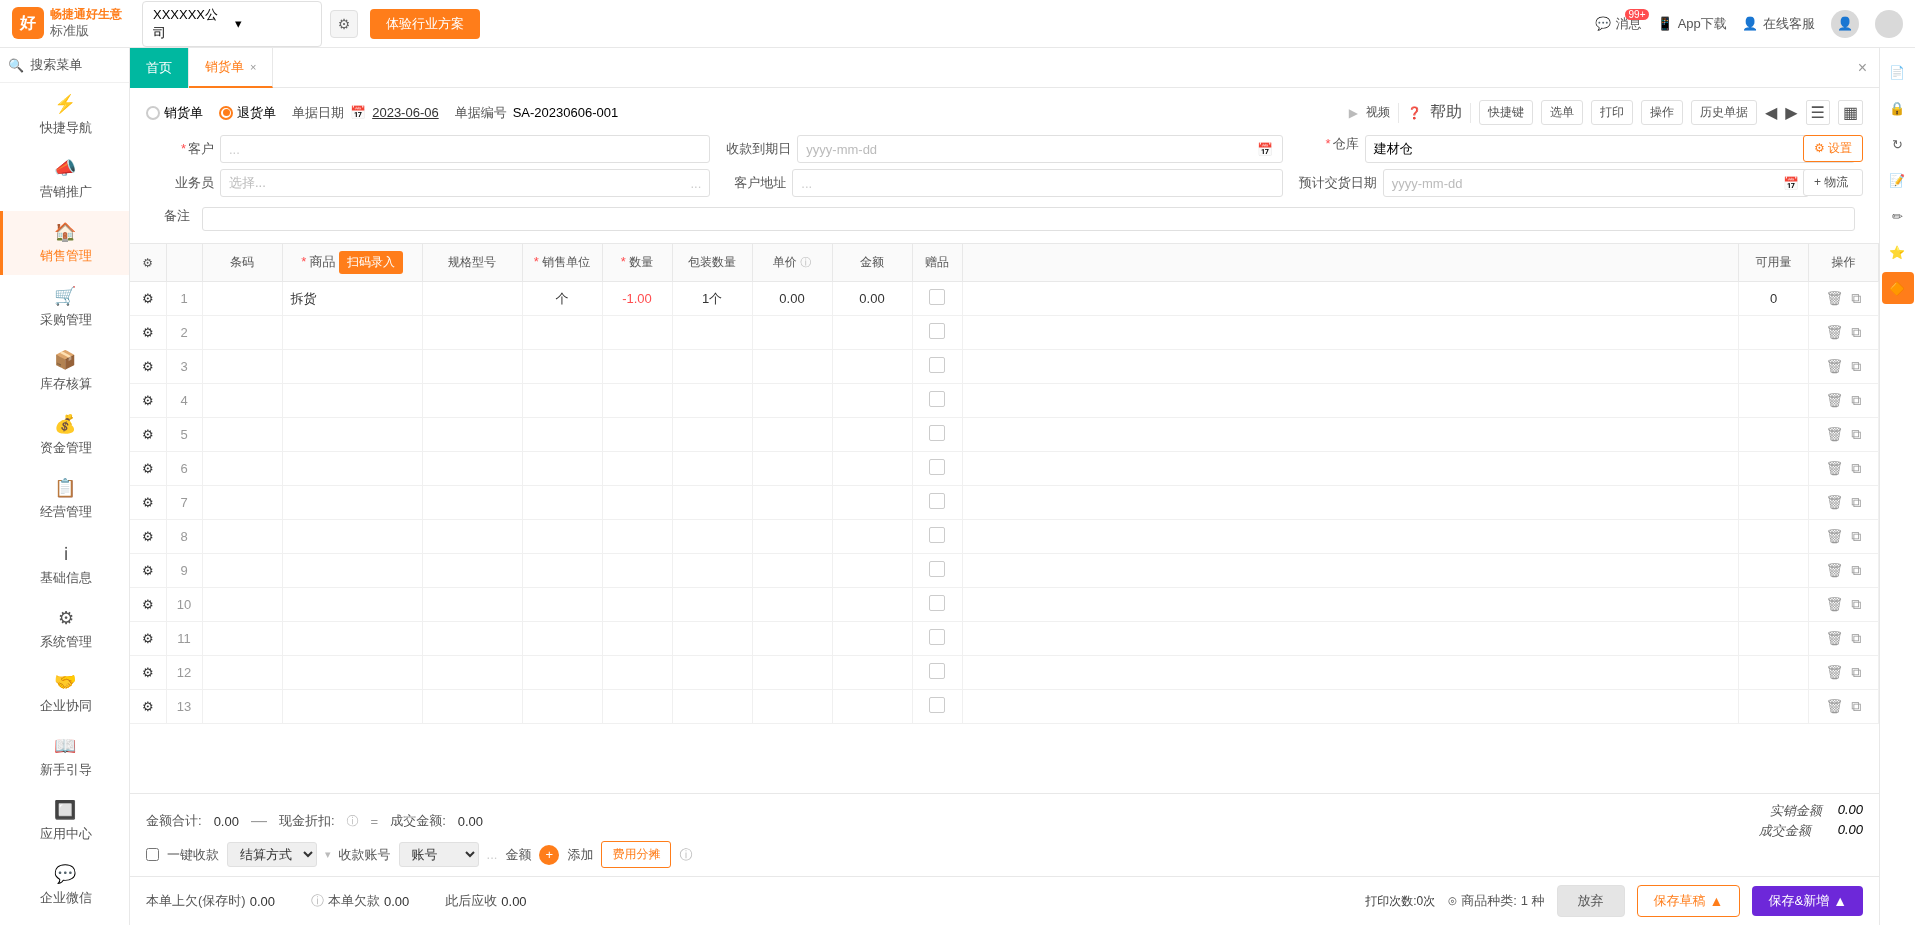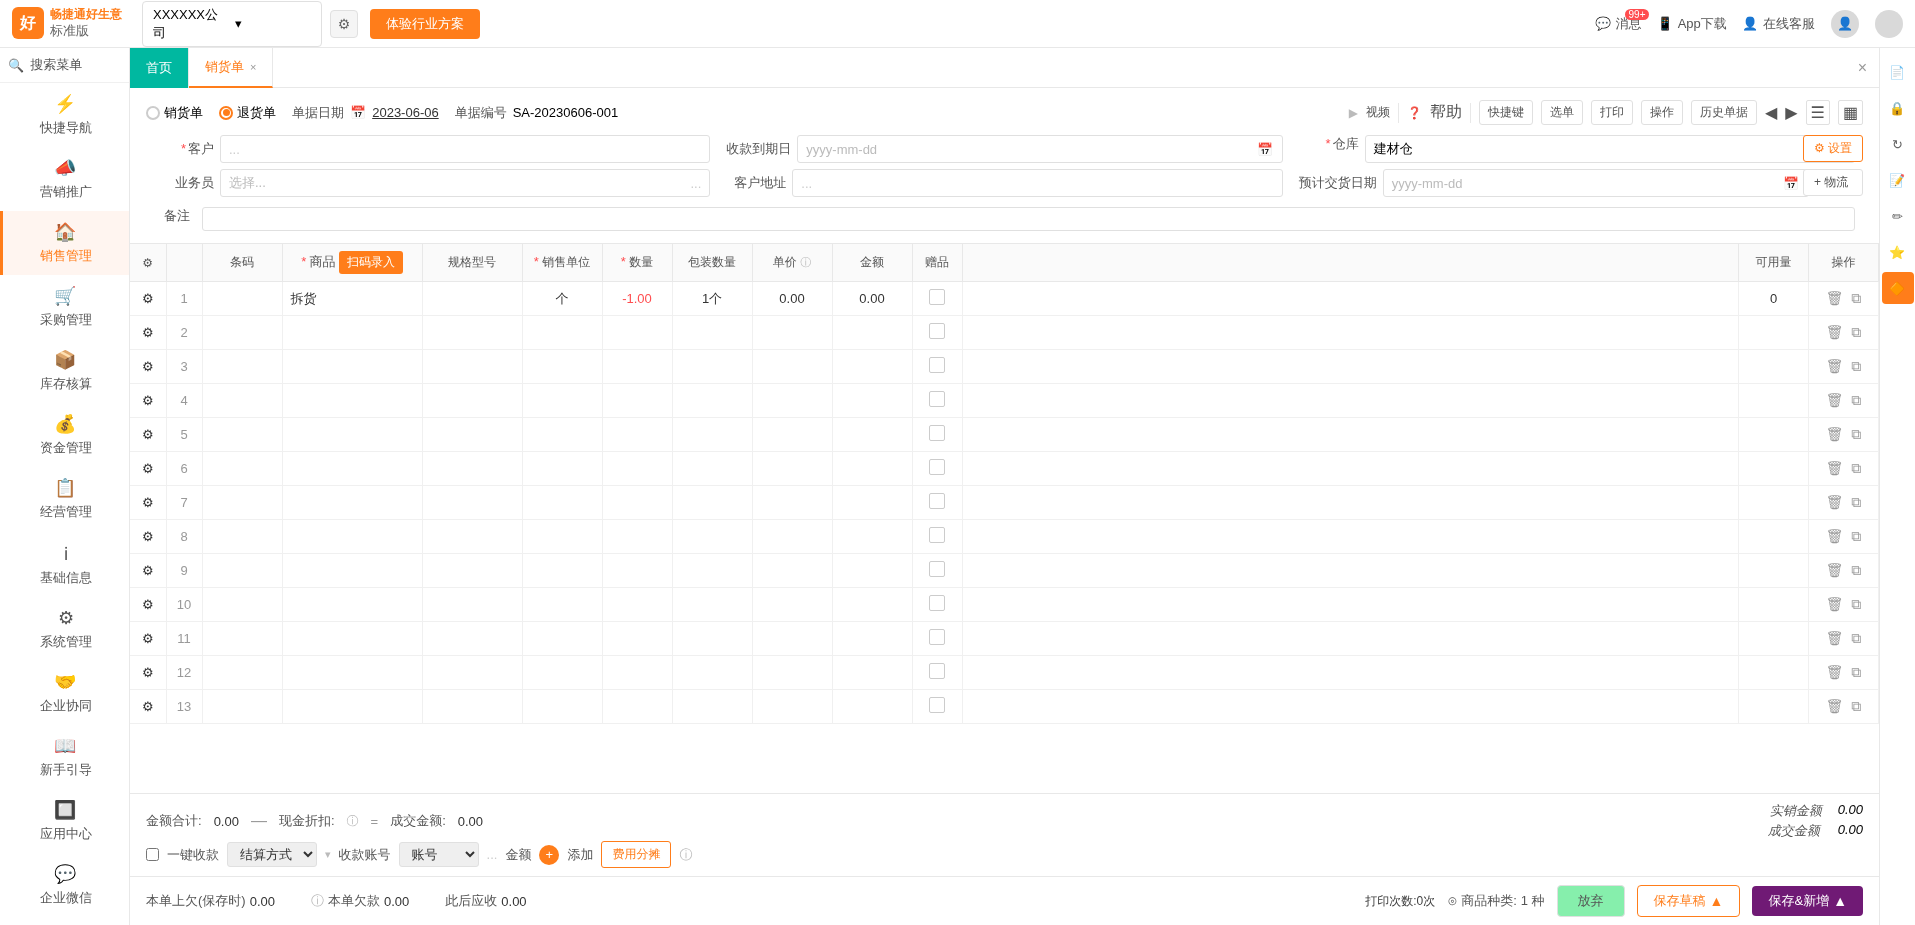--- a/index.html
+++ b/index.html
@@ -223,29 +223,29 @@
       align-items: center;
       justify-content: space-between;
     }
     .status-left { display: flex; gap: 36px; font-size: 13px; color: #555; }
     .status-left .item { display: flex; align-items: center; gap: 4px; }
     .status-left .val { color: #333; font-weight: 500; }
     .status-right { display: flex; align-items: center; gap: 12px; }
     .print-info { font-size: 12px; color: #404040; }
     .product-kind { font-size: 12px; color: #555; display: flex; align-items: center; gap: 4px; }
     .btn-discard {
-      border: 1px solid #e0e0e0; background: #86efac; color: #555; border-radius: 4px;
+      border: 1px solid #e0e0e0; background: #e5e5e5; color: #555; border-radius: 4px;
       padding: 6px 20px; cursor: pointer; font-size: 13px;
     }
     .btn-save-draft {
       border: 1px solid #ff7d1a; background: #fff; color: #ff7d1a; border-radius: 4px;
       padding: 6px 16px; cursor: pointer; font-size: 13px; display: flex; align-items: center; gap: 4px;
     }
     .btn-save-new {
-      background: #701a75; color: white; border: none; border-radius: 4px;
+      background: #6d28d9; color: white; border: none; border-radius: 4px;
       padding: 6px 16px; cursor: pointer; font-size: 13px; display: flex; align-items: center; gap: 4px;
     }
     .btn-chevron { font-size: 14px; }
 
     
     .right-sidebar {
       width: 36px;
       background: #fff;
       border-left: 1px solid #e8e8e8;
       display: flex;
@@ -800,21 +800,21 @@
         <span style="color:#bbb; font-size:12px;">ⓘ</span>
         <span class="eq">=</span>
         <span class="label">成交金额:</span>
         <span class="value">0.00</span>
         <div style="flex:1;"></div>
         <div style="display:flex; flex-direction:column; align-items:flex-end; gap:2px;font-style:italic;">
           <div style="display:flex; gap:16px; font-size:13px;">
             <span style="color:#555;">实销金额</span>
             <span style="font-weight:500;">0.00</span>
           </div>
-          <div style="display:flex; gap:18px; font-size:13px;">
+          <div style="display:flex; gap:27px; font-size:13px;">
             <span style="color:#555;">成交金额</span>
             <span style="font-weight:500;">0.00</span>
           </div>
         </div>
       </div>
       <div class="payment-row">
         <input type="checkbox" style="cursor: pointer;">
         <span>一键收款</span>
         <select class="pay-input">
           <option>结算方式</option>

